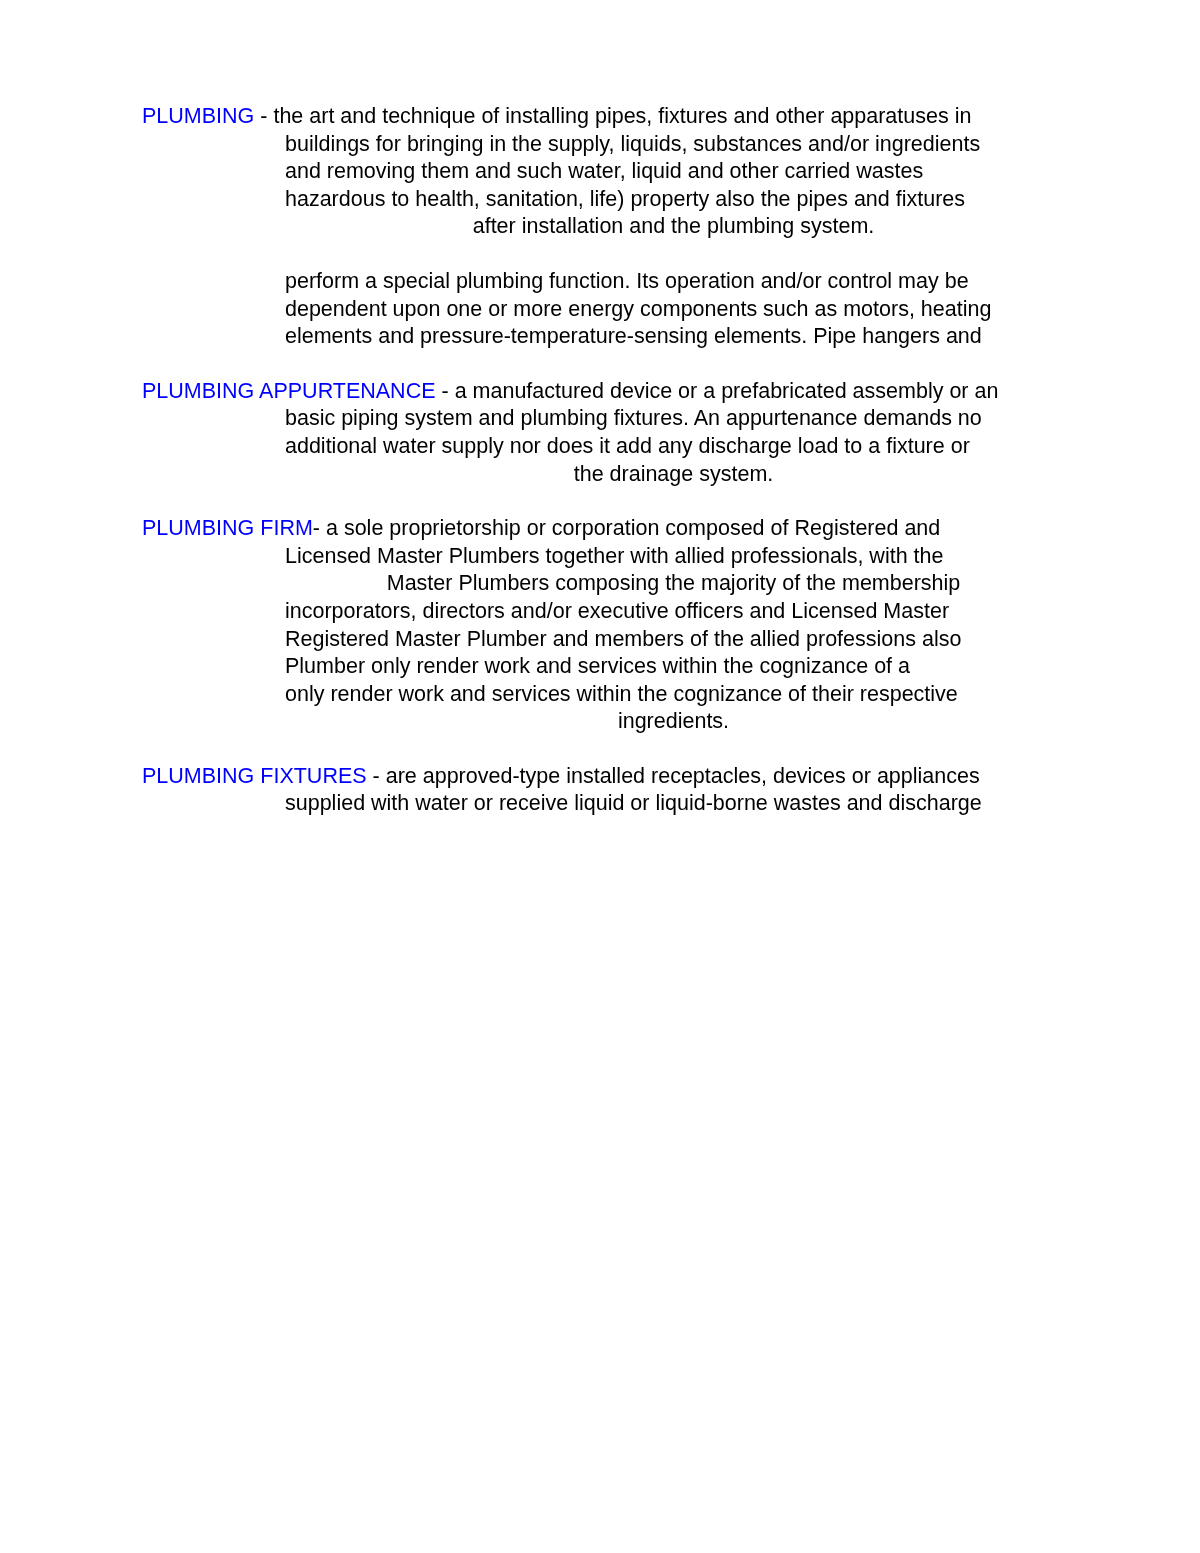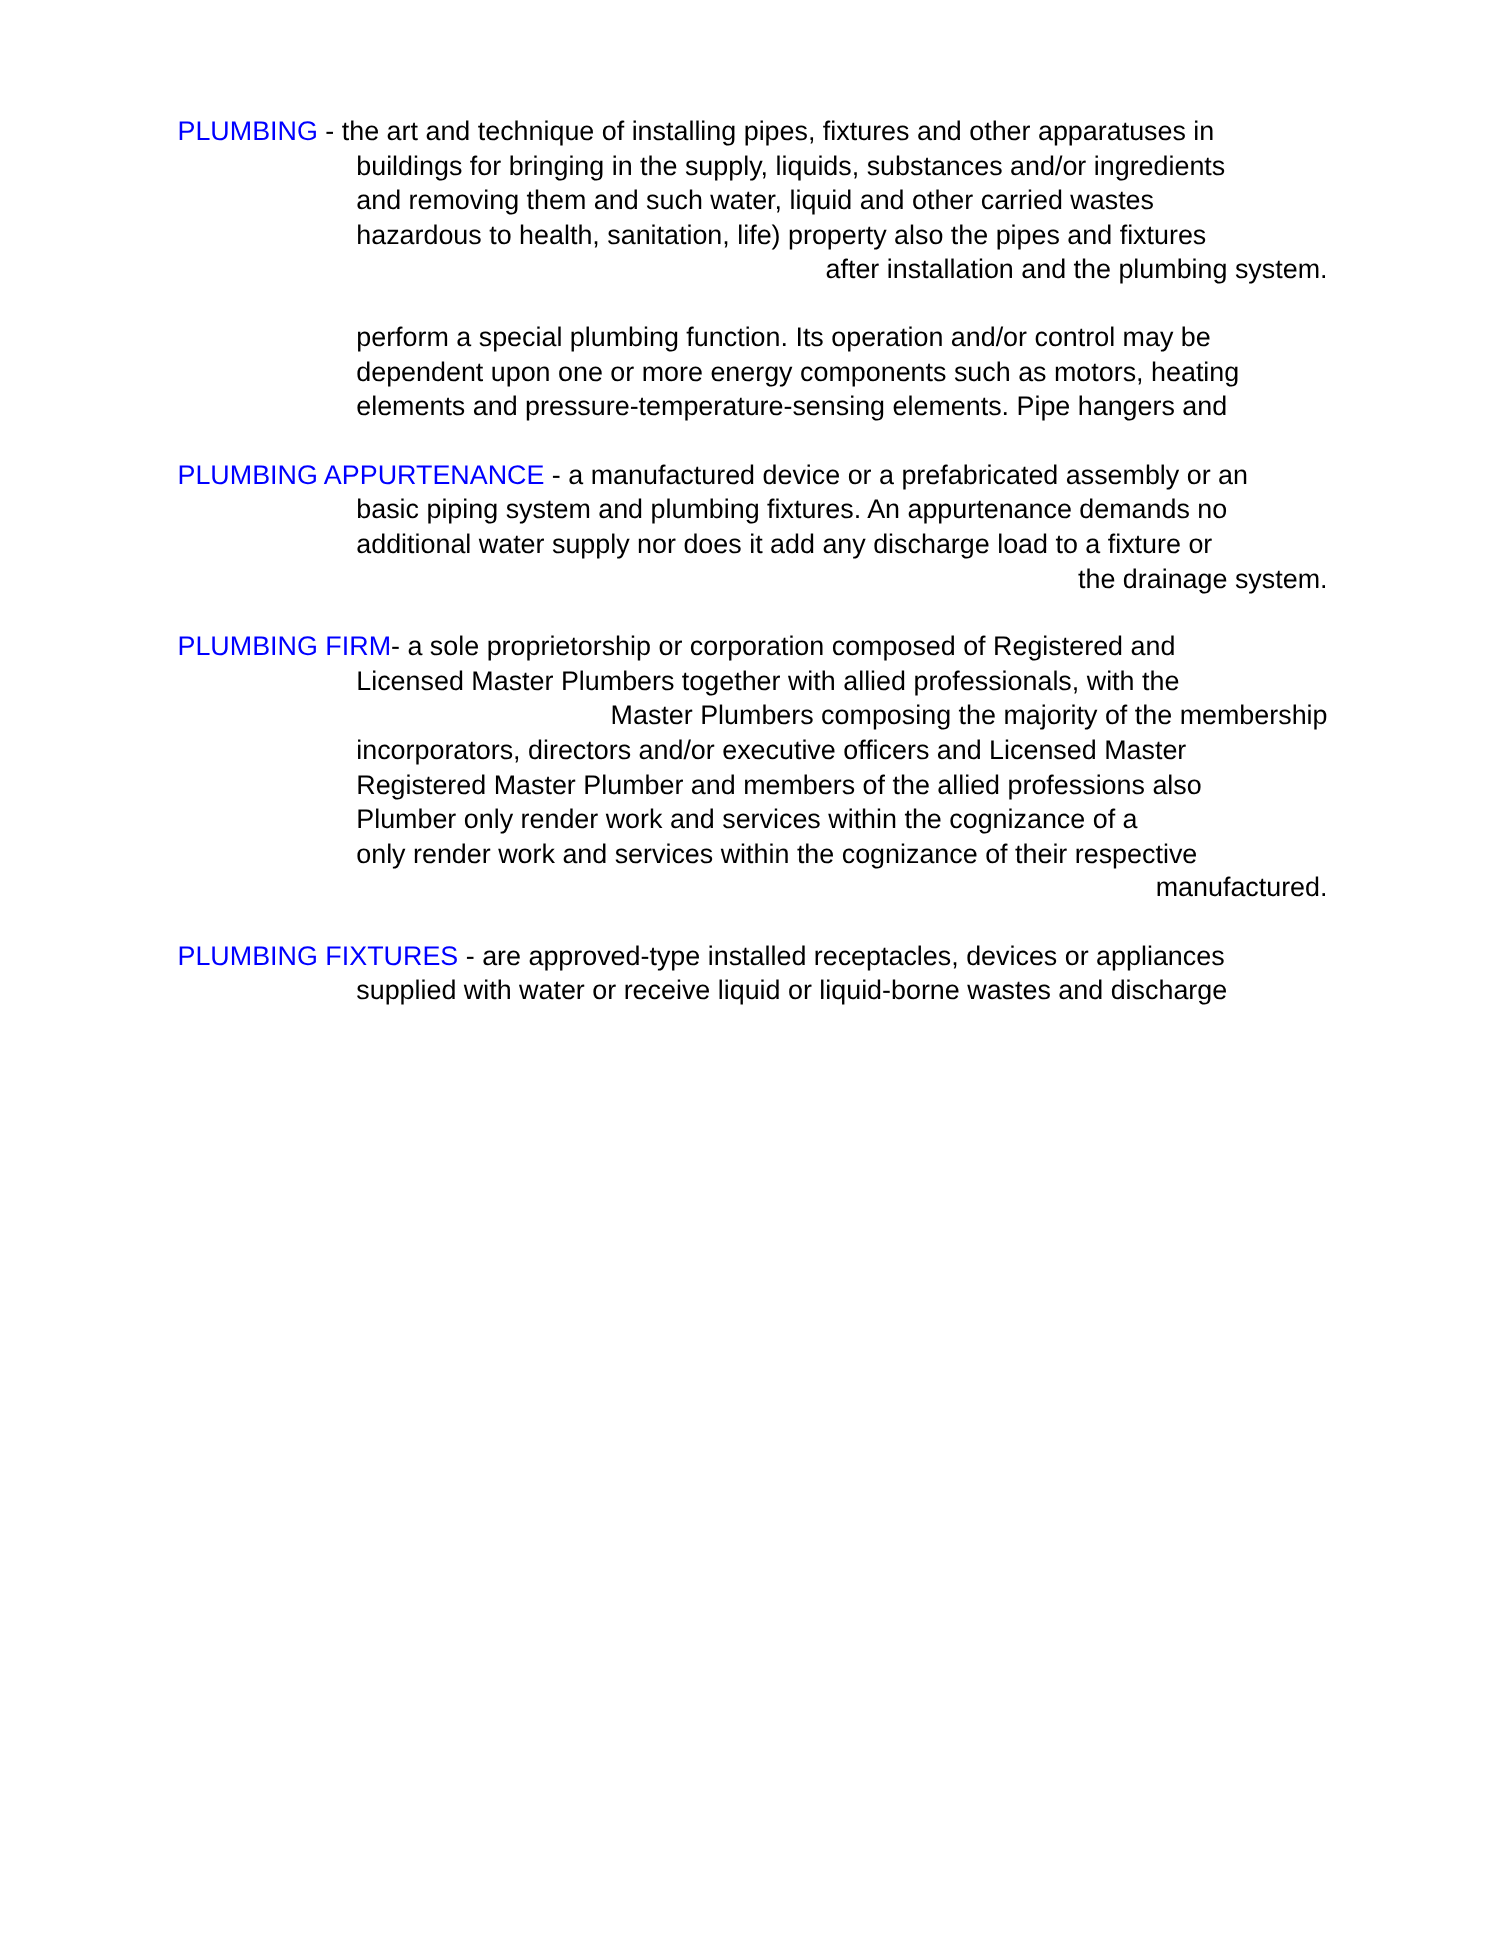--- a/index.html
+++ b/index.html
@@ -16,21 +16,21 @@
     position: relative;
     width: 1200px;
     height: 1553px;
     background: #ffffff;
     box-sizing: border-box;
     overflow: hidden;
   }
   .content {
     position: absolute;
     left: 142px;
-    top: 92px;
+    top: 103px;
     width: 920px;
   }
   
   .def-block {
     margin: 0 0 27px 0;
     padding: 0;
   }
   
   .doc-line {
     margin: 0;
@@ -41,21 +41,21 @@
     line-height: 27.6px;
     color: #000000;
     word-spacing: 0px;
   }
   
   .doc-line.indented {
     text-indent: 143px;
   }
   
   .doc-line.ragged {
-    text-align: right;
+    text-align: center;
   }
   .term {
     color: #0000FF;
     font-weight: normal;
   }
 </style>
 </head>
 <body>
 
 <div class="page">
@@ -80,20 +80,20 @@
         <p class="doc-line indented ragged"><span>the drainage system.</span></p>
       </div>
       <div class="def-block">
         <p class="doc-line"><span class="term">PLUMBING FIRM</span><span>- </span><span>a sole proprietorship or corporation composed of Registered and</span></p>
         <p class="doc-line indented"><span>Licensed Master Plumbers together with allied professionals, with the</span></p>
         <p class="doc-line indented ragged"><span>Master Plumbers composing the majority of the membership</span></p>
         <p class="doc-line indented"><span>incorporators, directors and/or executive officers and Licensed Master</span></p>
         <p class="doc-line indented"><span>Registered Master Plumber and members of the allied professions also</span></p>
         <p class="doc-line indented"><span>Plumber only render work and services within the cognizance of a</span></p>
         <p class="doc-line indented"><span>only render work and services within the cognizance of their respective</span></p>
-        <p class="doc-line indented ragged"><span>manufactured.</span></p>
+        <p class="doc-line indented ragged"><span>ingredients.</span></p>
       </div>
       <div class="def-block">
         <p class="doc-line"><span class="term">PLUMBING FIXTURES</span><span> - </span><span>are approved-type installed receptacles, devices or appliances</span></p>
         <p class="doc-line indented"><span>supplied with water or receive liquid or liquid-borne wastes and discharge</span></p>
       </div>
     </div>
 </div>
 
 </body></html>

